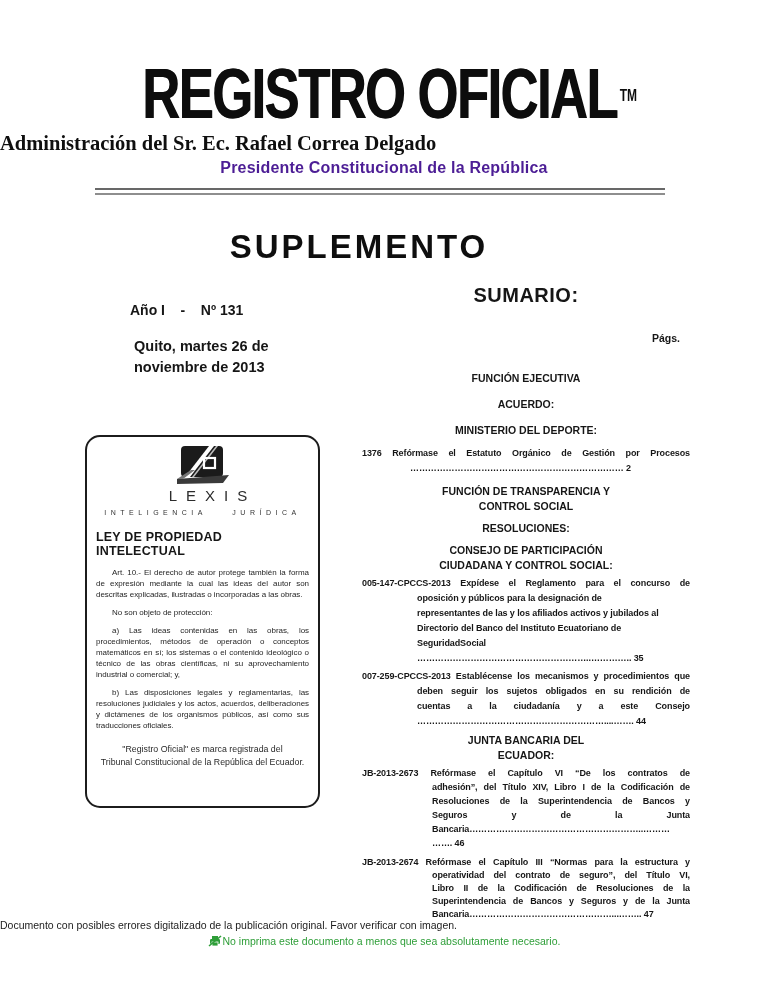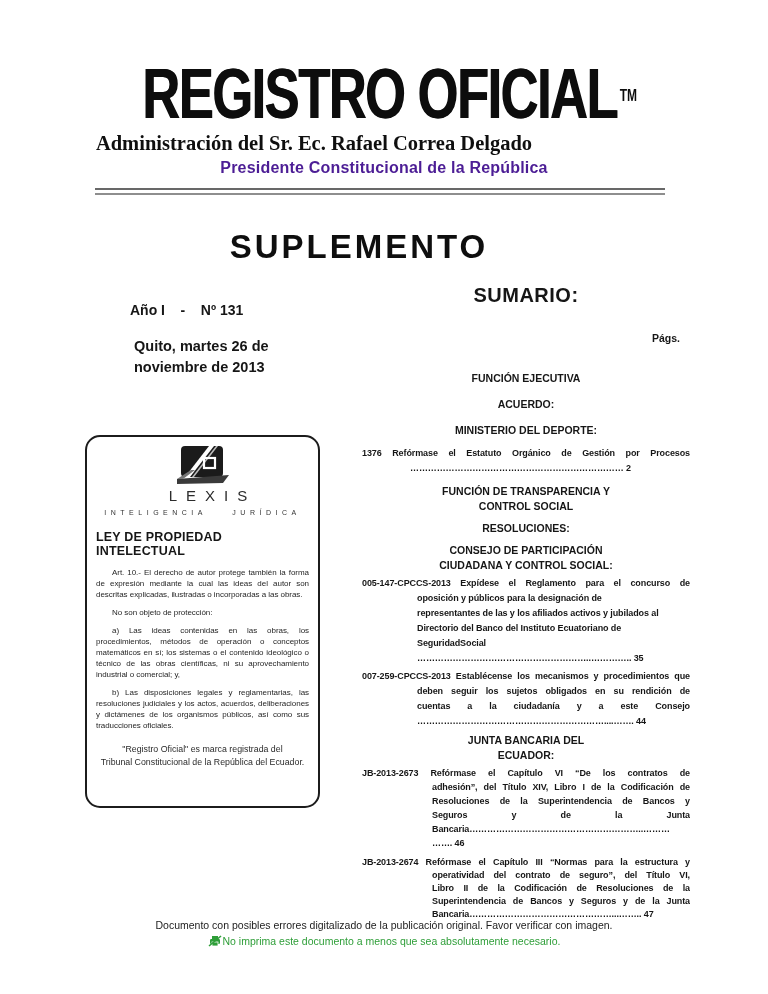--- a/index.html
+++ b/index.html
@@ -7,21 +7,21 @@
         font-family:"Liberation Sans",sans-serif;color:#161616;}
   .pre{white-space:pre-line;}
   .prehard{white-space:pre;}
 
   
   .masthead{position:absolute;top:60px;left:4px;width:768px;text-align:center;}
   .logo-line{display:inline-block;transform:scaleX(0.75);transform-origin:center top;
              font-weight:bold;font-size:70px;line-height:68px;letter-spacing:-2px;color:#0d0d0d;
              text-shadow:1px 0 0 #0d0d0d;white-space:nowrap;}
   .tm{font-size:16px;font-weight:bold;letter-spacing:0;vertical-align:top;position:relative;top:2px;left:4px;text-shadow:none;}
-  .admin-line{position:absolute;top:132px;left:0;width:628px;text-align:center;
+  .admin-line{position:absolute;top:132px;left:0;width:628px;text-align:left;
               font-family:"Liberation Serif",serif;font-weight:bold;font-size:20.5px;color:#0f0f0f;}
   .president-line{position:absolute;top:159px;left:0;width:768px;text-align:center;
                   font-weight:bold;font-size:16px;letter-spacing:.2px;color:#4c1d95;}
   .double-rule{position:absolute;top:188px;left:95px;width:570px;height:3px;
                border-top:2.5px solid #686868;border-bottom:2px solid #8e8e8e;}
 
   
   .suplemento{position:absolute;top:228px;left:0;width:718px;text-align:center;
               font-weight:bold;font-size:33px;letter-spacing:3px;color:#0e0e0e;}
   .sumario-title{position:absolute;top:284px;left:362px;width:328px;text-align:center;
@@ -49,21 +49,21 @@
   .lexis-name{text-align:center;font-size:15px;line-height:16px;letter-spacing:9px;padding-left:20px;
               color:#2c2c2c;margin-top:1px;}
   .lexis-sub{text-align:center;font-size:7px;letter-spacing:4.5px;white-space:pre;color:#333;margin-top:5px;}
   .law-title{font-weight:bold;font-size:12.5px;margin:14px 6px 0 9px;letter-spacing:.2px;}
   .law-text{font-size:8px;letter-spacing:-.05px;line-height:11px;text-align:justify;
             margin:9px 9px 0 9px;color:#262626;}
   .law-text p{margin:0 0 7px 0;text-indent:16px;}
   .ro-note{text-align:center;font-size:8.8px;line-height:13px;margin-top:12px;color:#2a2a2a;}
 
   
-  .footer1{position:absolute;top:919px;left:0;width:768px;text-align:center;font-size:10.5px;color:#1c1c1c;}
+  .footer1{position:absolute;top:919px;left:0;width:768px;font-size:10.5px;color:#1c1c1c;}
   .footer2{position:absolute;top:935px;left:0;width:768px;text-align:center;font-size:10.5px;color:#2e9e38;}
   .footer2 svg{vertical-align:-2px;margin-right:1px;}
 </style>
 </head>
 <body>
 
 <div id="page">
 
   <div class="masthead">
     <span class="logo-line"><span>REGISTRO OFICIAL</span><span class="tm">TM</span></span>

